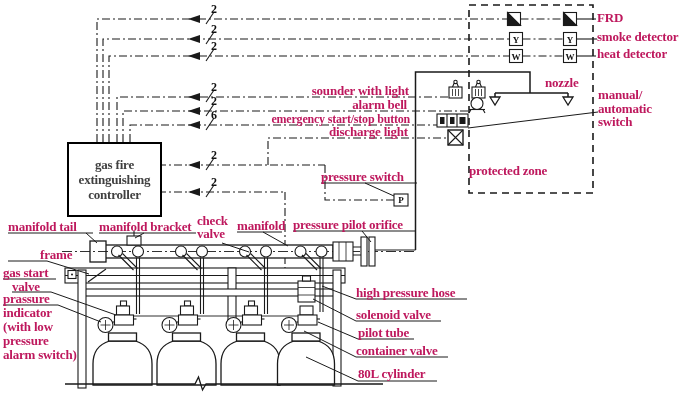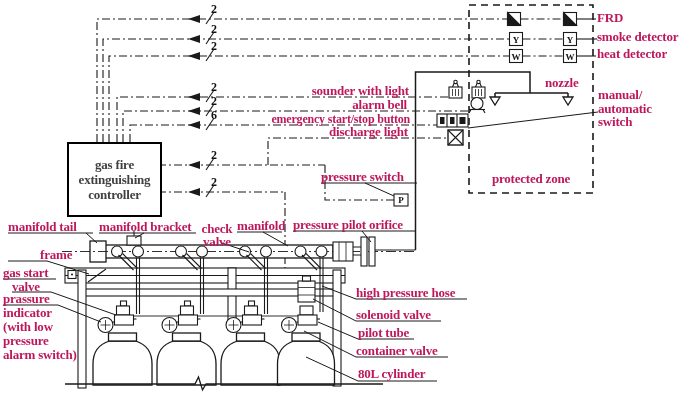--- a/index.html
+++ b/index.html
@@ -3,21 +3,21 @@
 <meta charset="utf-8">
 <style>
   html,body{margin:0;padding:0;background:#fff;}
   #stage{position:relative;width:680px;height:404px;background:#ffffff;overflow:hidden;
          font-family:"Liberation Serif",serif;}
   svg{position:absolute;left:0;top:0;}
   .lbl{position:absolute;font:bold 13px "Liberation Serif",serif;color:#be185d;
        white-space:nowrap;letter-spacing:-0.2px;line-height:13.5px;}
   .lbl.sm{font-size:12px;}
   .r{text-align:right;}
-  .c{text-align:center;margin-top:8px;}
+  .c{text-align:left;}
   #controller-box{position:absolute;left:67px;top:142px;width:91px;height:71px;
      border:2px solid #000000;display:flex;flex-direction:column;justify-content:center;
      align-items:center;background:#fff;font:bold 13px "Liberation Serif",serif;color:#404040;
      line-height:15px;letter-spacing:-0.2px;}
   .num{font:bold 12px "Liberation Serif",serif;}
   .sym{font:bold 9px "Liberation Serif",serif;}
 </style>
 </head>
 <body>
 

